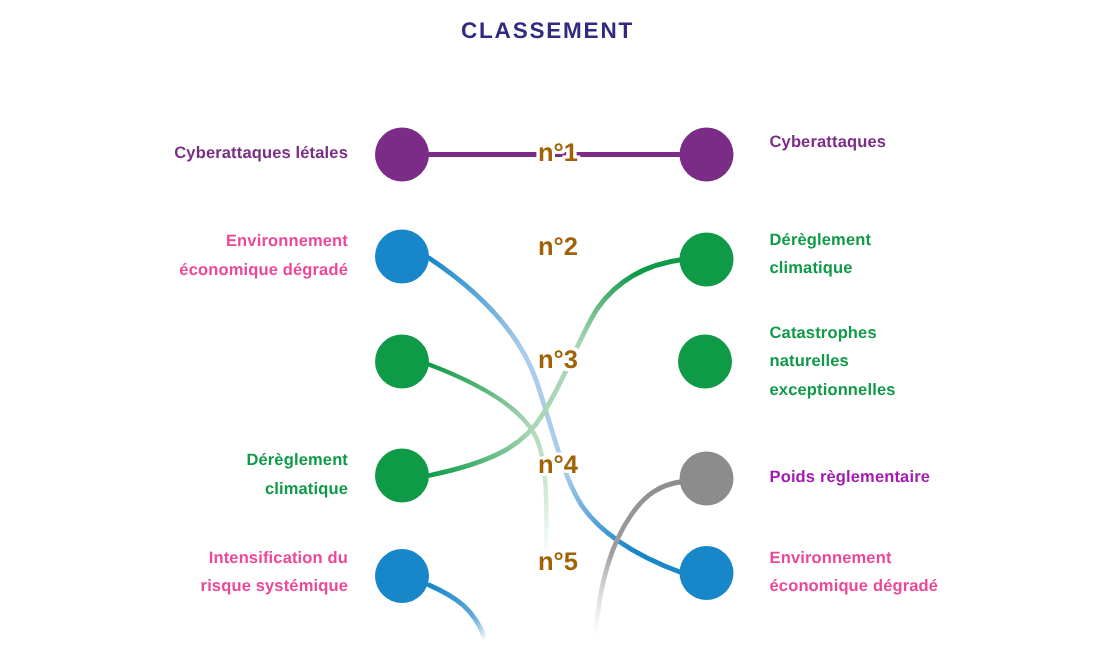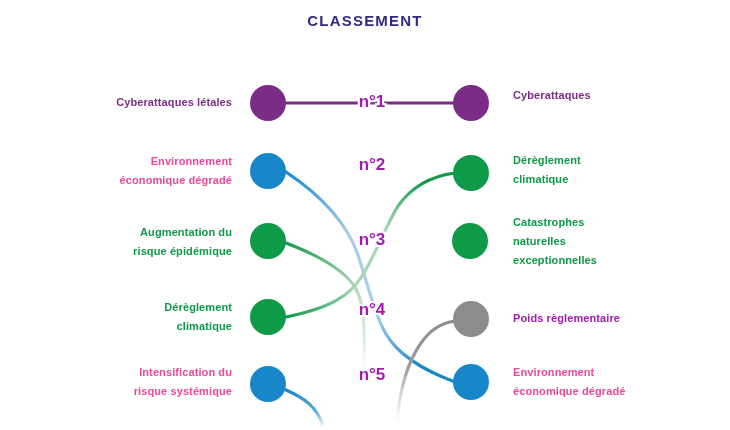--- a/index.html
+++ b/index.html
@@ -9,21 +9,21 @@
          font-weight:700;font-size:15px;letter-spacing:1.2px;color:#312a80;}
   svg.links{position:absolute;top:0;left:0;}
   .lbl{position:absolute;font-weight:700;font-size:11px;line-height:19px;letter-spacing:.1px;}
   .lbl.left{left:2px;width:230px;text-align:right;}
   .lbl.right{left:513px;width:215px;text-align:left;}
   .c-purple{color:#7b2c87;}
   .c-blue{color:#ec4899;}
   .c-green{color:#0f9a48;}
   .c-gray{color:#a21caf;}
   .rank{position:absolute;left:342px;width:60px;text-align:center;
-        font-weight:700;font-size:17px;line-height:20px;color:#a21caf;
+        font-weight:700;font-size:17px;line-height:20px;color:#a16207;
         text-shadow:-2px -2px 0 #fff,2px -2px 0 #fff,-2px 2px 0 #fff,2px 2px 0 #fff,
                     0 -2px 0 #fff,0 2px 0 #fff,-2px 0 0 #fff,2px 0 0 #fff;}
   .line-block{display:block;}
 </style>
 </head>
 <body>
 
 <div class="stage">
 
   <div class="title">CLASSEMENT</div>
@@ -81,24 +81,20 @@
     <circle cx="471" cy="382" r="18" fill="#1787c9"></circle>
   </svg>
 
   <div class="lbl left c-purple" style="top:93px;">
     <span class="line-block">Cyberattaques létales</span>
   </div>
   <div class="lbl left c-blue" style="top:152px;">
     <span class="line-block">Environnement</span>
     <span class="line-block">économique dégradé</span>
   </div>
-  <div class="lbl left c-green" style="top:223px;">
-    <span class="line-block">Augmentation du</span>
-    <span class="line-block">risque épidémique</span>
-  </div>
   <div class="lbl left c-green" style="top:298px;">
     <span class="line-block">Dérèglement</span>
     <span class="line-block">climatique</span>
   </div>
   <div class="lbl left c-blue" style="top:363px;">
     <span class="line-block">Intensification du</span>
     <span class="line-block">risque systémique</span>
   </div>
 
   <div class="lbl right c-purple" style="top:86px;">

